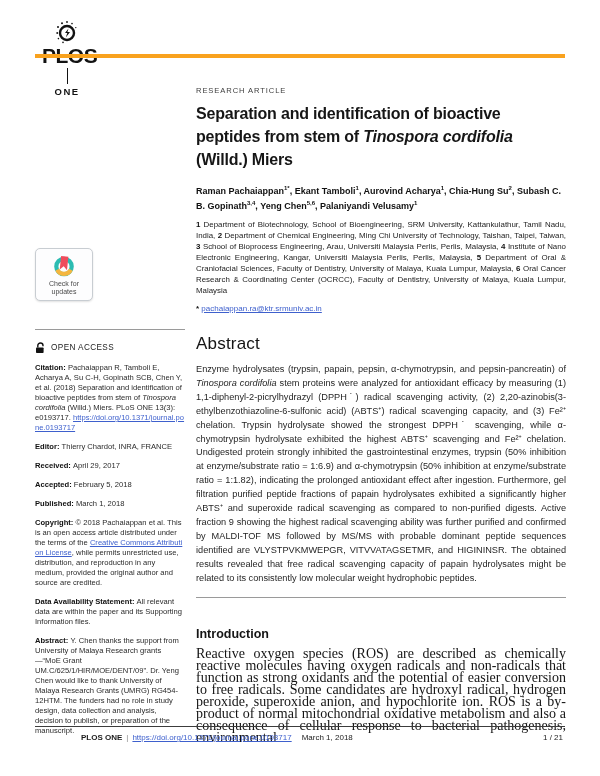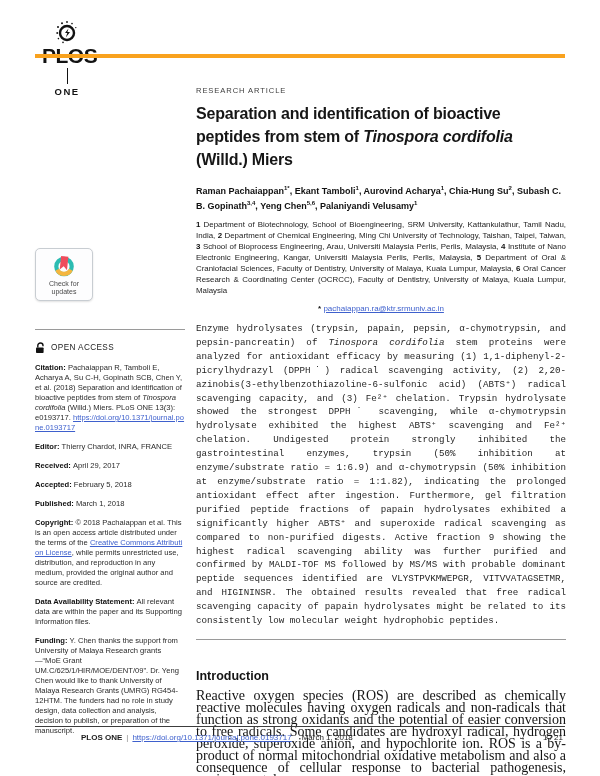--- a/index.html
+++ b/index.html
@@ -32,24 +32,24 @@
   .entry b { color:#111; }
 
   
   .main { position:absolute; left:196px; top:86px; width:370px; }
   .kicker { font-size:7.6px; letter-spacing:0.9px; color:#3d3d3d; }
   .title { font-size:16px; line-height:23px; font-weight:600; letter-spacing:-0.2px; color:#161616; margin-top:7px; }
   .authors { font-size:9px; font-weight:700; margin-top:11px; line-height:12px; color:#111; }
   .authors sup { font-size:6px; font-weight:700; }
   .affils { font-size:7.9px; line-height:11px; margin-top:7px; text-align:justify; color:#222; }
   .affils b { color:#111; }
-  .email-line { font-size:8px; margin-top:8px;text-align:center; }
+  .email-line { font-size:8px; margin-top:8px; }
   .email-line .star { color:#111; font-weight:700; }
   .abstract-h { font-size:17px; font-weight:400; color:#141414; margin-top:21px; letter-spacing:0.2px; }
-  .abs { font-size:9.2px; line-height:13.9px; margin-top:9px; text-align:justify; color:#1f1f1f;font-family:Liberation Mono, monospace; }
+  .abs { font-size:9.2px; line-height:13.9px; margin-top:9px; text-align:justify; color:#1f1f1f; }
   .abs-divider { margin-top:11px; height:1px; background:#9a9a9a; width:370px; }
   .intro-h { font-size:12.5px; font-weight:700; margin-top:29px; color:#141414; }
   .intro { font-family:"Liberation Serif", serif; font-size:14px; line-height:12px; margin-top:7px; text-align:justify; color:#141414; }
 
   
   .footer-rule { position:absolute; left:35px; top:726px; width:530px; height:1px; background:#3c3c3c; }
   .footer-row { position:absolute; left:37px; top:733px; width:526px; display:flex; align-items:baseline; font-size:8px; color:#1b1b1b;padding-left:44px; }
   .footer-row b { font-weight:700; }
   .footer-pipe { color:#8a8a8a; margin:0 4px; }
   .footer-date { margin-left:10px; }
@@ -111,35 +111,36 @@
   <p class="entry"><b>Received: </b><span>April 29, 2017</span></p>
 
   <p class="entry"><b>Accepted: </b><span>February 5, 2018</span></p>
 
   <p class="entry"><b>Published: </b><span>March 1, 2018</span></p>
 
   <p class="entry"><b>Copyright: </b><span>© 2018 Pachaiappan et al. This is an open access article distributed under the terms of the </span><a>Creative Commons Attribution License</a><span>, while permits unrestricted use, distribution, and reproduction in any medium, provided the original author and source are credited.</span></p>
 
   <p class="entry"><b>Data Availability Statement: </b><span>All relevant data are within the paper and its Supporting Information files.</span></p>
 
-  <p class="entry"><b>Funding: </b><span>Y. Chen thanks the support from University of Malaya Research grants—“MoE Grant UM.C/625/1/HIR/MOE/DENT/09”. Dr. Yeng Chen would like to thank University of Malaya Research Grants (UMRG) RG454-12HTM. The funders had no role in study design, data collection and analysis, decision to publish, or preparation of the manuscript.</span></p>
+  <p class="entry"><b>Abstract: </b><span>Y. Chen thanks the support from University of Malaya Research grants—“MoE Grant UM.C/625/1/HIR/MOE/DENT/09”. Dr. Yeng Chen would like to thank University of Malaya Research Grants (UMRG) RG454-12HTM. The funders had no role in study design, data collection and analysis, decision to publish, or preparation of the manuscript.</span></p>
 </aside>
 
 <main class="main">
 
   <div class="kicker">RESEARCH ARTICLE</div>
 
   <h1 class="title"><span>Separation and identification of bioactive peptides from stem of </span><i>Tinospora cordifolia</i><span> (Willd.) Miers</span></h1>
 
   <p class="authors"><span>Raman Pachaiappan</span><sup>1*</sup><span>, Ekant Tamboli</span><sup>1</sup><span>, Aurovind Acharya</span><sup>1</sup><span>, Chia-Hung Su</span><sup>2</sup><span>, Subash C. B. Gopinath</span><sup>3,4</sup><span>, Yeng Chen</span><sup>5,6</sup><span>, Palaniyandi Velusamy</span><sup>1</sup></p>
 
   <p class="affils"><b>1</b><span> Department of Biotechnology, School of Bioengineering, SRM University, Kattankulathur, Tamil Nadu, India, </span><b>2</b><span> Department of Chemical Engineering, Ming Chi University of Technology, Taishan, Taipei, Taiwan, </span><b>3</b><span> School of Bioprocess Engineering, Arau, Universiti Malaysia Perlis, Perlis, Malaysia, </span><b>4</b><span> Institute of Nano Electronic Engineering, Kangar, Universiti Malaysia Perlis, Perlis, Malaysia, </span><b>5</b><span> Department of Oral &amp; Craniofacial Sciences, Faculty of Dentistry, University of Malaya, Kuala Lumpur, Malaysia, </span><b>6</b><span> Oral Cancer Research &amp; Coordinating Center (OCRCC), Faculty of Dentistry, University of Malaya, Kuala Lumpur, Malaysia</span></p>
 
   <p class="email-line"><span class="star">* </span><a>pachaiappan.ra@ktr.srmuniv.ac.in</a></p>
 
+  <h2 class="abstract-h">Abstract</h2>
 
   <p class="abs"><span>Enzyme hydrolysates (trypsin, papain, pepsin, α-chymotrypsin, and pepsin-pancreatin) of </span><i>Tinospora cordifolia</i><span> stem proteins were analyzed for antioxidant efficacy by measuring (1) 1,1-diphenyl-2-picrylhydrazyl (DPPH˙) radical scavenging activity, (2) 2,20-azinobis(3-ethylbenzothiazoline-6-sulfonic acid) (ABTS⁺) radical scavenging capacity, and (3) Fe²⁺ chelation. Trypsin hydrolysate showed the strongest DPPH˙ scavenging, while α-chymotrypsin hydrolysate exhibited the highest ABTS⁺ scavenging and Fe²⁺ chelation. Undigested protein strongly inhibited the gastrointestinal enzymes, trypsin (50% inhibition at enzyme/substrate ratio = 1:6.9) and α-chymotrypsin (50% inhibition at enzyme/substrate ratio = 1:1.82), indicating the prolonged antioxidant effect after ingestion. Furthermore, gel filtration purified peptide fractions of papain hydrolysates exhibited a significantly higher ABTS⁺ and superoxide radical scavenging as compared to non-purified digests. Active fraction 9 showing the highest radical scavenging ability was further purified and confirmed by MALDI-TOF MS followed by MS/MS with probable dominant peptide sequences identified are VLYSTPVKMWEPGR, VITVVATAGSETMR, and HIGININSR. The obtained results revealed that free radical scavenging capacity of papain hydrolysates might be related to its consistently low molecular weight hydrophobic peptides.</span></p>
 
   <div class="abs-divider"></div>
 
   <h3 class="intro-h">Introduction</h3>
 
   <p class="intro">Reactive oxygen species (ROS) are described as chemically reactive molecules having oxygen radicals and non-radicals that function as strong oxidants and the potential of easier conversion to free radicals. Some candidates are hydroxyl radical, hydrogen peroxide, superoxide anion, and hypochlorite ion. ROS is a by-product of normal mitochondrial oxidative metabolism and also a consequence of cellular response to bacterial pathogenesis, environmental</p>
 </main>
 

